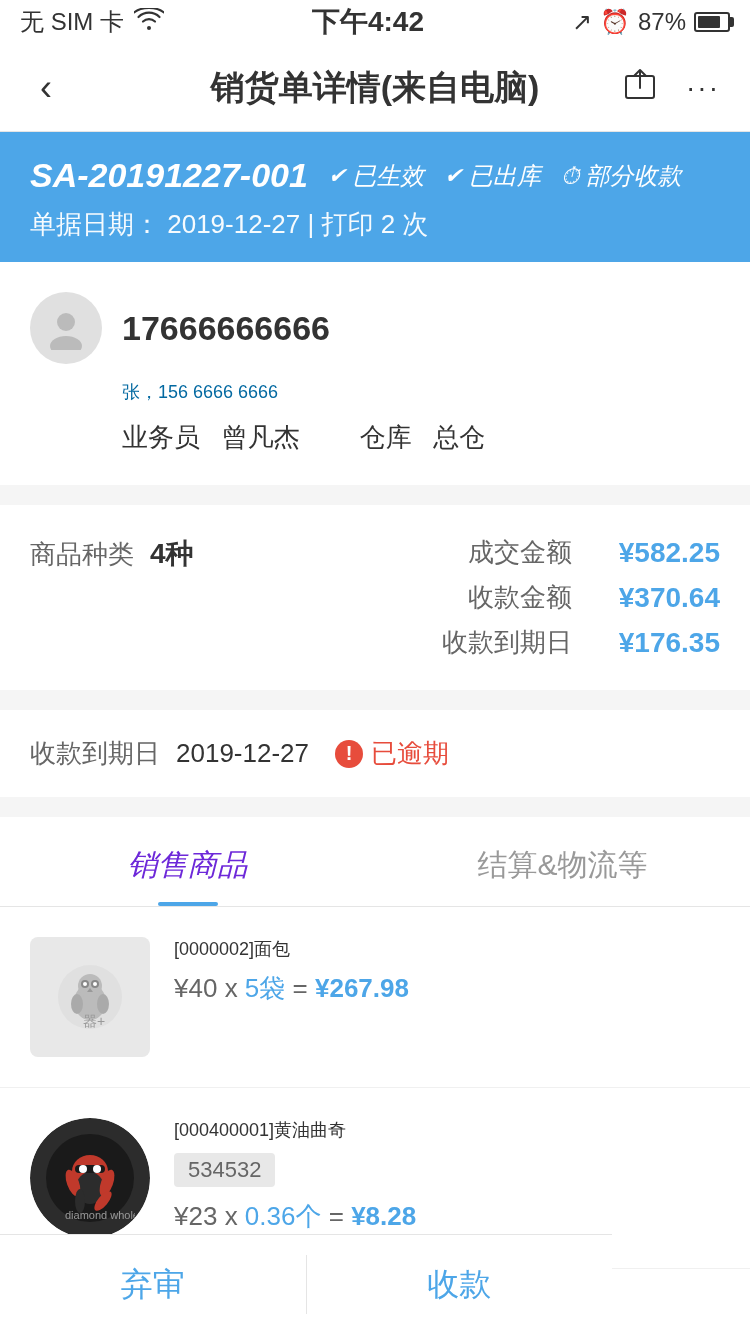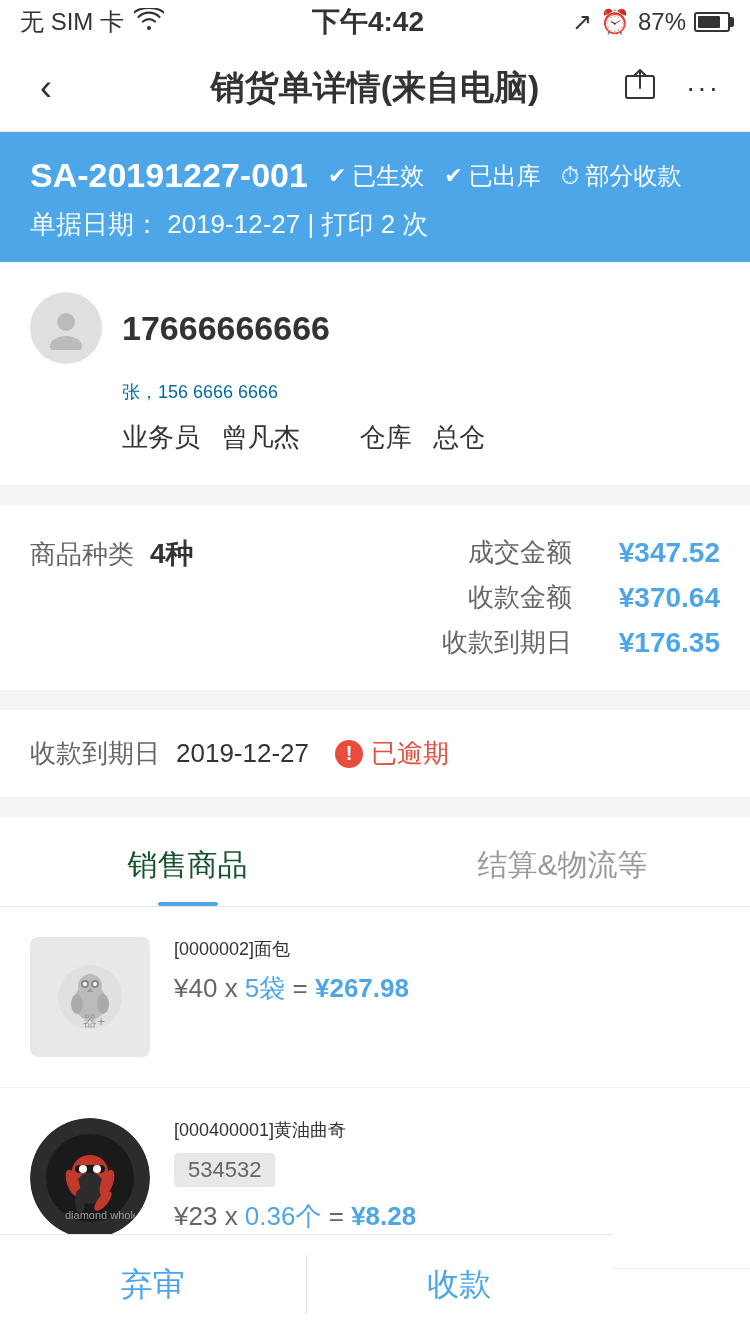--- a/index.html
+++ b/index.html
@@ -69,20 +69,21 @@
       background: #4da6e8;
       padding: 24px 30px 20px;
       color: #fff;
     }
     .order-id-row {
       display: flex;
       align-items: center;
       gap: 20px;
       margin-bottom: 12px;
       flex-wrap: wrap;
+      font-style: italic;
     }
     .order-id {
       font-size: 34px;
       font-weight: 700;
       color: #fff;
     }
     .status-tag {
       display: flex;
       align-items: center;
       gap: 6px;
@@ -213,21 +214,22 @@
     .tab-item {
       flex: 1;
       text-align: center;
       padding: 28px 0 20px;
       font-size: 30px;
       color: #999;
       cursor: pointer;
       position: relative;
     }
     .tab-item.active {
-      color: #14532d;
+      color: #6d28d9;
+      font-style: italic;
     }
     .tab-item.active::after {
       content: '';
       position: absolute;
       bottom: 0;
       left: 50%;
       transform: translateX(-50%);
       width: 60px;
       height: 4px;
       background: #4da6e8;
@@ -423,21 +425,21 @@
 </div>
 
 <div class="summary-section">
   <div class="summary-left">
     <span class="summary-label">商品种类</span>
     <span class="summary-value">4种</span>
   </div>
   <div class="summary-right">
     <div class="amount-row">
       <span class="amount-label">成交金额</span>
-      <span class="amount-value">¥347.52</span>
+      <span class="amount-value">¥582.25</span>
     </div>
     <div class="amount-row">
       <span class="amount-label">收款金额</span>
       <span class="amount-value">¥370.64</span>
     </div>
     <div class="amount-row">
       <span class="amount-label">收款到期日</span>
       <span class="amount-value">¥176.35</span>
     </div>
   </div>

